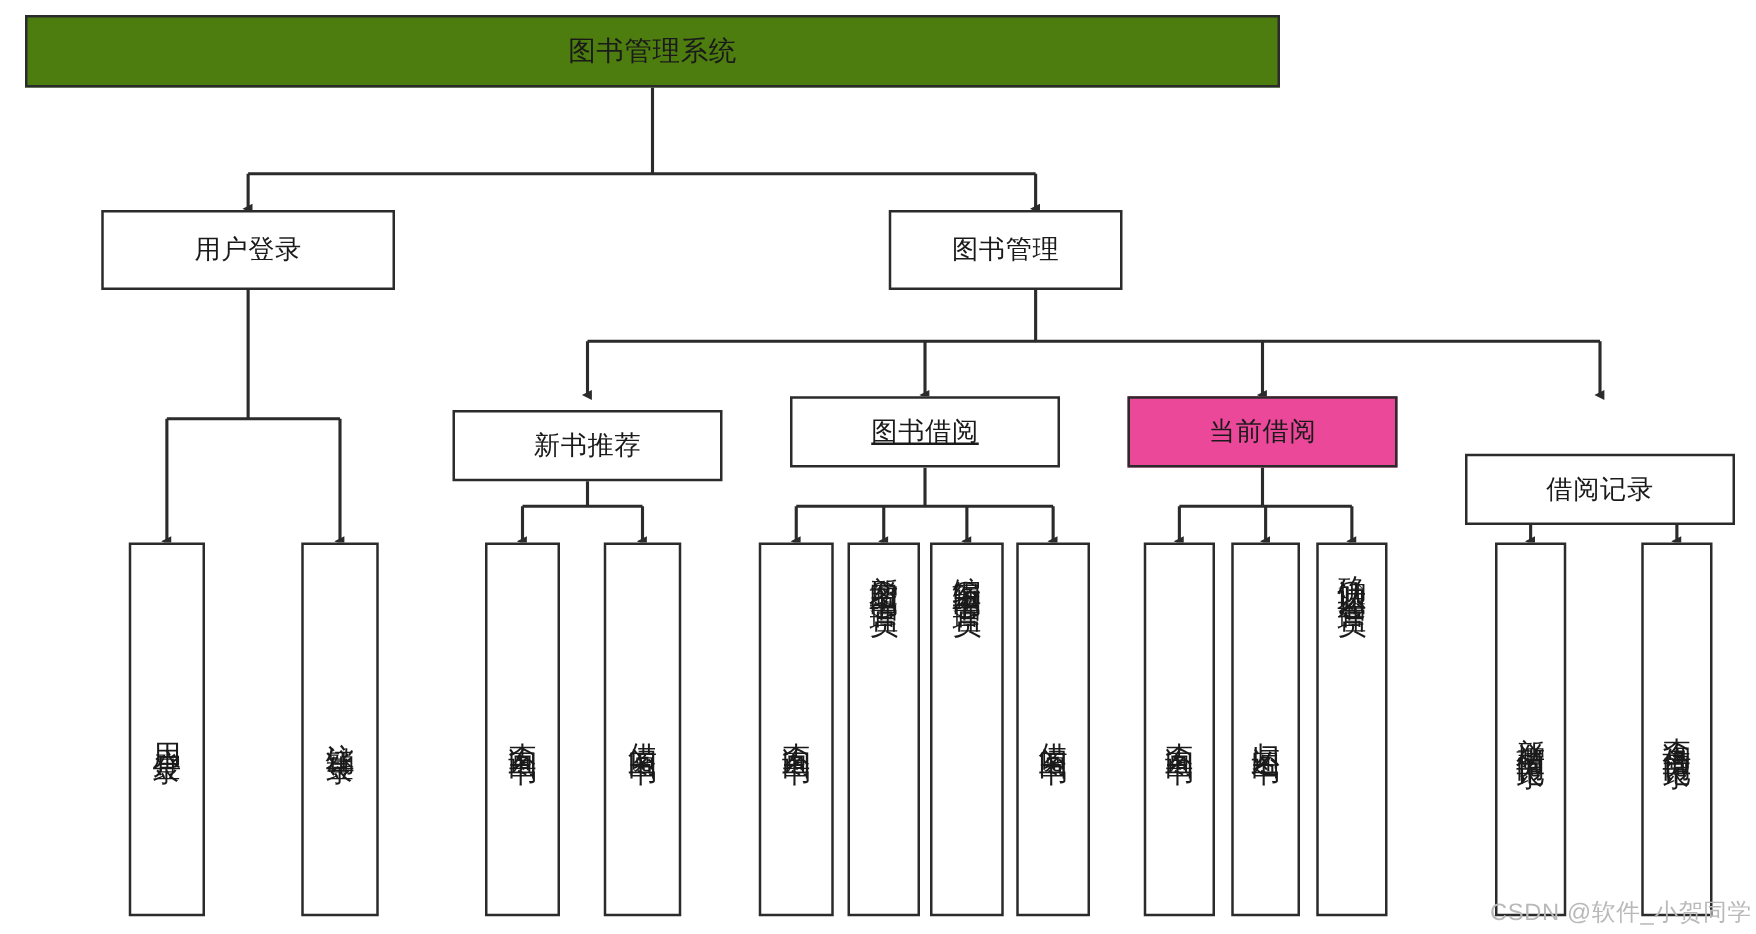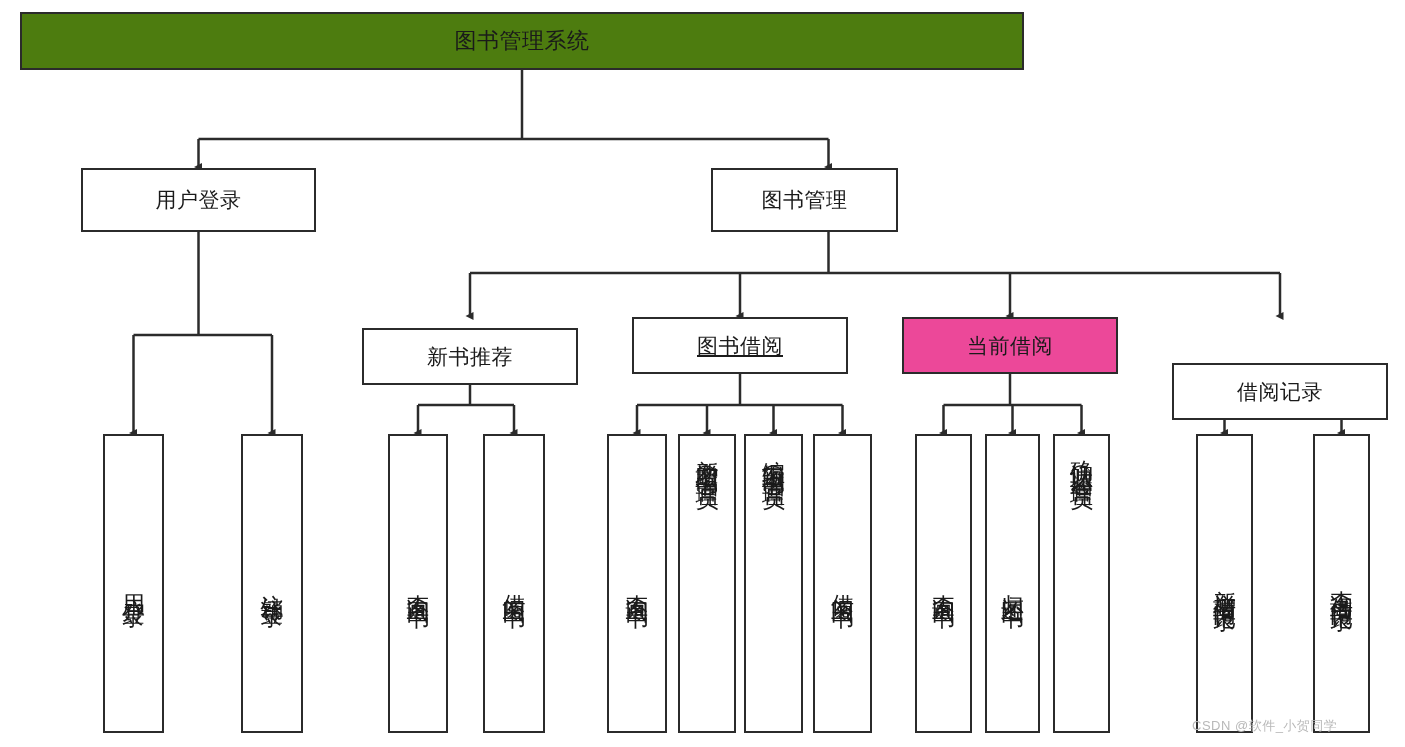--- a/index.html
+++ b/index.html
@@ -63,21 +63,21 @@
   .node.vert .node-label {
     writing-mode: vertical-rl;
     text-orientation: upright;
     font-size: 23px;
     line-height: 1.0;
     letter-spacing: 4px;
     white-space: nowrap;
   }
   .watermark {
     position: absolute;
-    font-size: 13px;
+    font-size: 19px;
     color: #b9b9b9;
     white-space: nowrap;
     letter-spacing: 0.5px;
     user-select: none;
   }
 </style>
 </head>
 <body>
 
 <div id="diagram-root">

